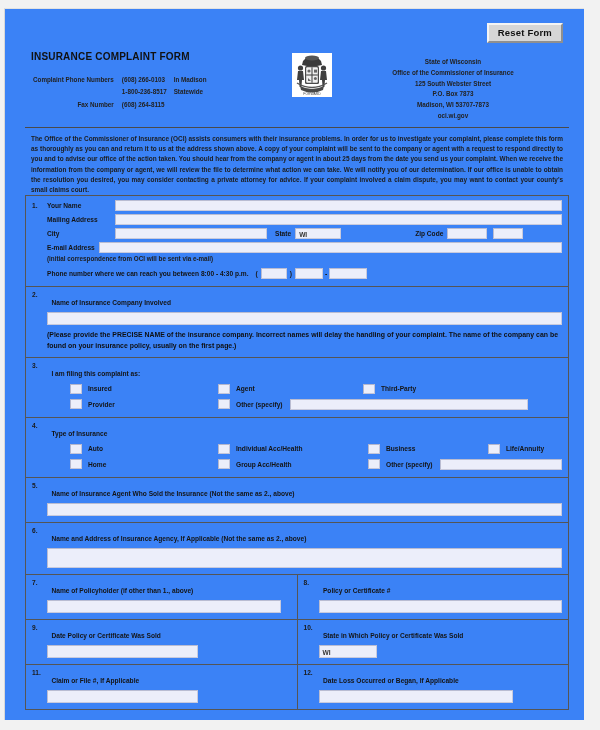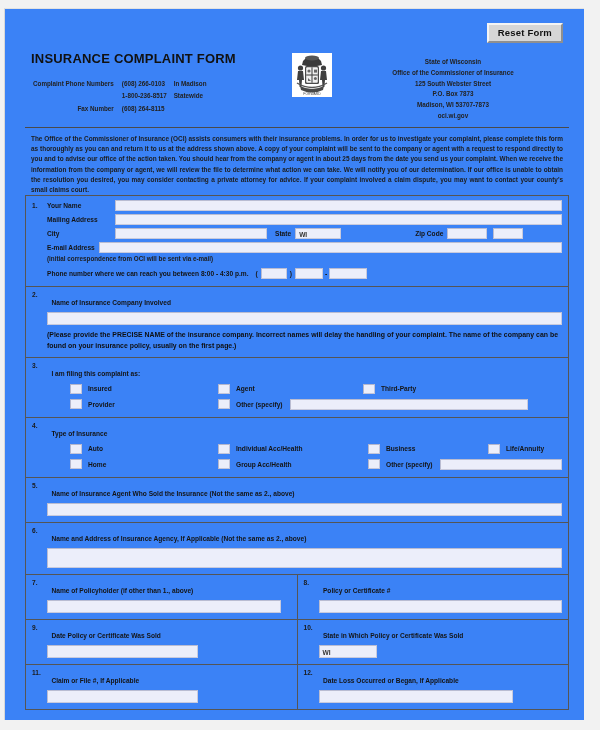--- a/index.html
+++ b/index.html
@@ -61,21 +61,21 @@
 
   
   .header {
     display: flex;
     align-items: flex-start;
     margin-top: 8px;
     padding: 0 6px;
   }
   .head-left { width: 250px; }
   .form-title {
-    font-size: 13px;
+    font-size: 10px;
     font-weight: bold;
     letter-spacing: 0.2px;
     color: #111;
     margin-bottom: 11px;
   }
   .phone-tbl {
     font-size: 6.3px;
     font-weight: bold;
     color: #222;
     line-height: 1.65;

